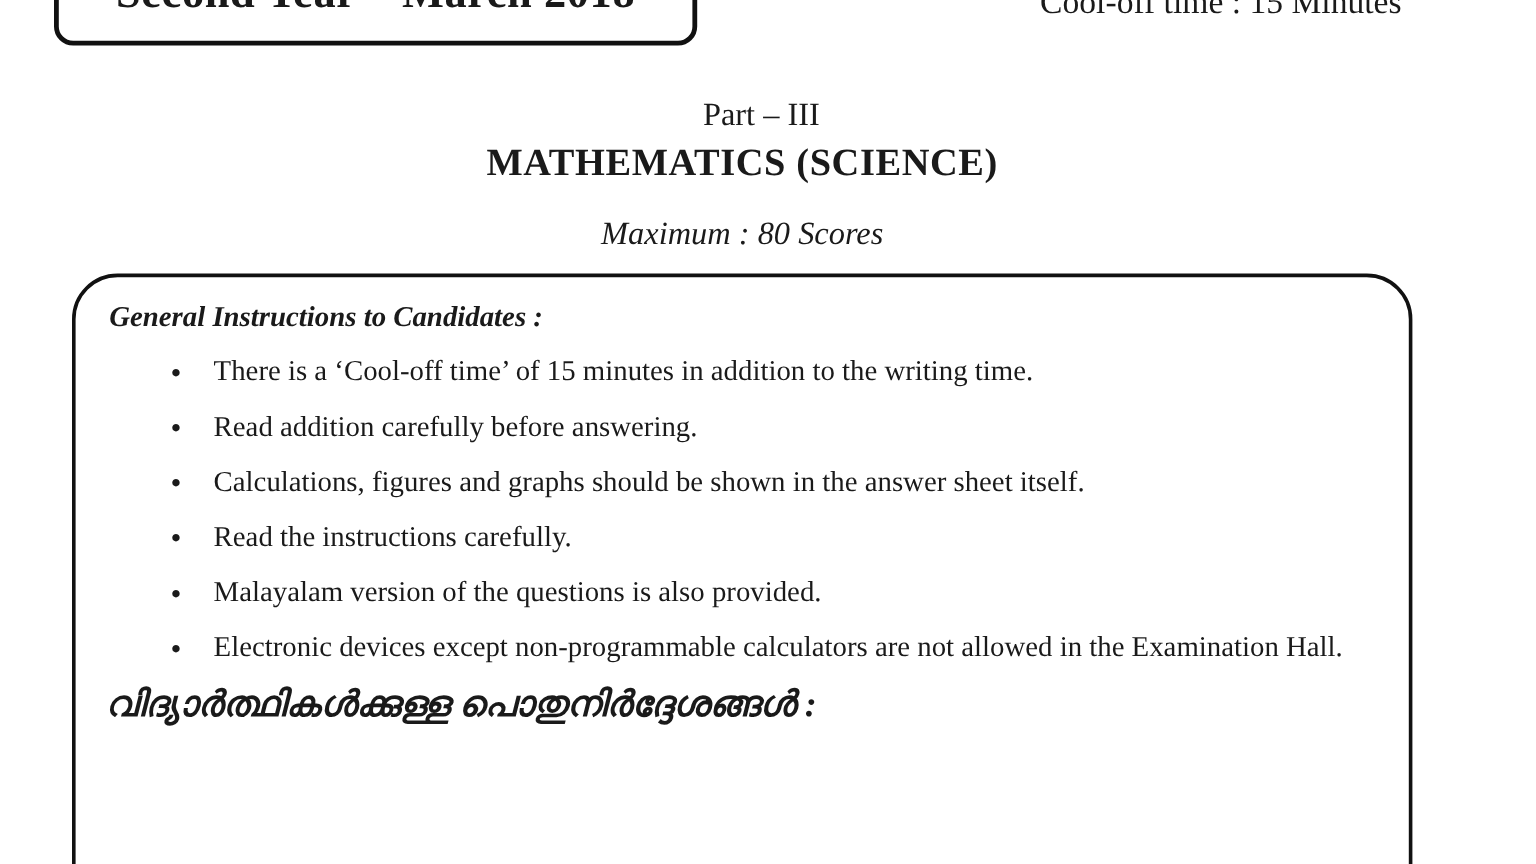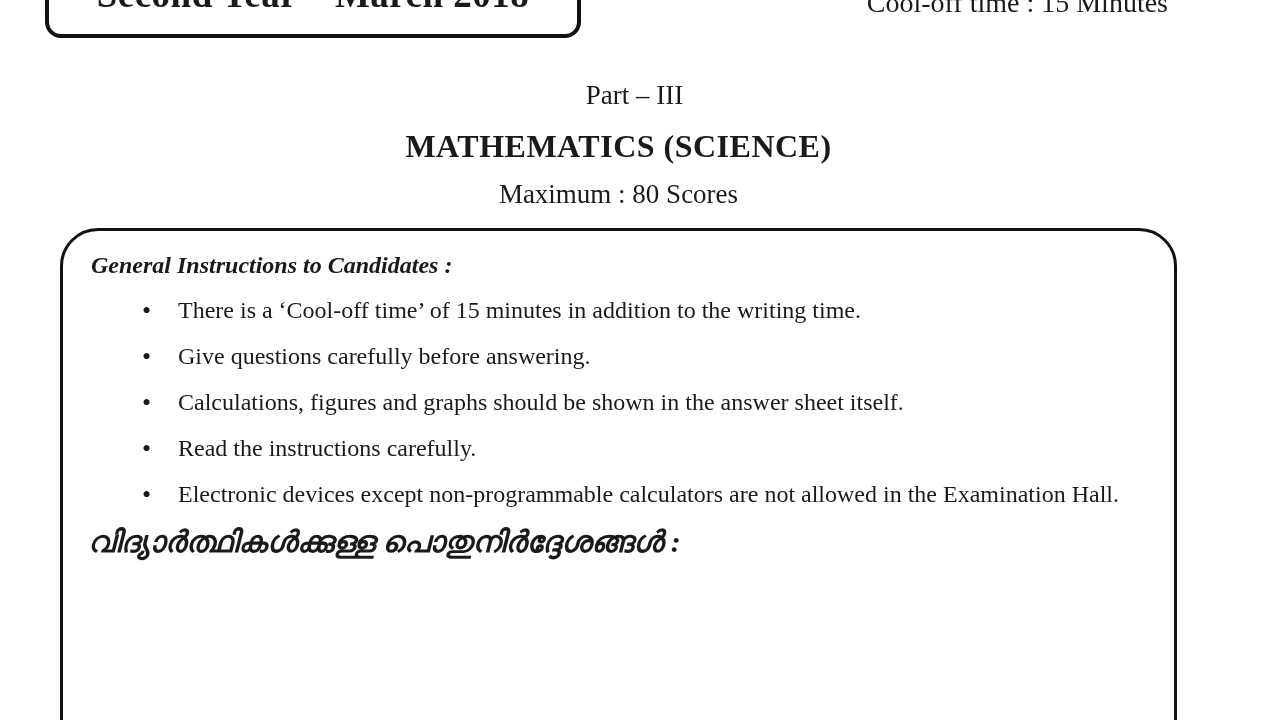--- a/index.html
+++ b/index.html
@@ -38,22 +38,22 @@
   }
 
   
   .center-col {
     position: absolute;
     left: 0; top: 0;
     width: 1237px;
     text-align: center;
   }
   .part-line     { position: absolute; top: 80px;  width: 100%; font-size: 27px; padding-left: 16px; }
-  .subject-line  { position: absolute; top: 128px; width: 100%; font-size: 32px; font-weight: bold; letter-spacing: 0.5px; }
-  .maximum-line  { position: absolute; top: 179px; width: 100%; font-size: 27px; }
+  .subject-line  { position: absolute; top: 117px; width: 100%; font-size: 32px; font-weight: bold; letter-spacing: 0.5px; }
+  .maximum-line  { position: absolute; top: 179px; width: 100%; font-size: 27px; font-style: italic; }
 
   
   .instr-box {
     position: absolute;
     left: 60px; top: 228px;
     width: 1117px; height: 600px;
     border: 3px solid #111;
     border-radius: 38px;
     background: #fff;
     box-sizing: border-box;
@@ -105,21 +105,22 @@
   <div class="center-col">
     <div class="part-line">Part – III</div>
     <div class="subject-line">MATHEMATICS (SCIENCE)</div>
     <div class="maximum-line">Maximum : 80 Scores</div>
   </div>
 
   <div class="instr-box">
     <div class="instr-title">General Instructions to Candidates :</div>
     <ul class="instr-list">
       <li>There is a ‘Cool-off time’ of 15 minutes in addition to the writing time.</li>
-      <li>Give questions carefully before answering.</li>
+      <li>Read addition carefully before answering.</li>
       <li>Calculations, figures and graphs should be shown in the answer sheet itself.</li>
       <li>Read the instructions carefully.</li>
+      <li>Malayalam version of the questions is also provided.</li>
       <li>Electronic devices except non-programmable calculators are not allowed in the Examination Hall.</li>
     </ul>
     <div class="malayalam-title">വിദ്യാർത്ഥികൾക്കുള്ള പൊതുനിർദ്ദേശങ്ങൾ :</div>
   </div>
 
 </div>
 
 </body></html>

